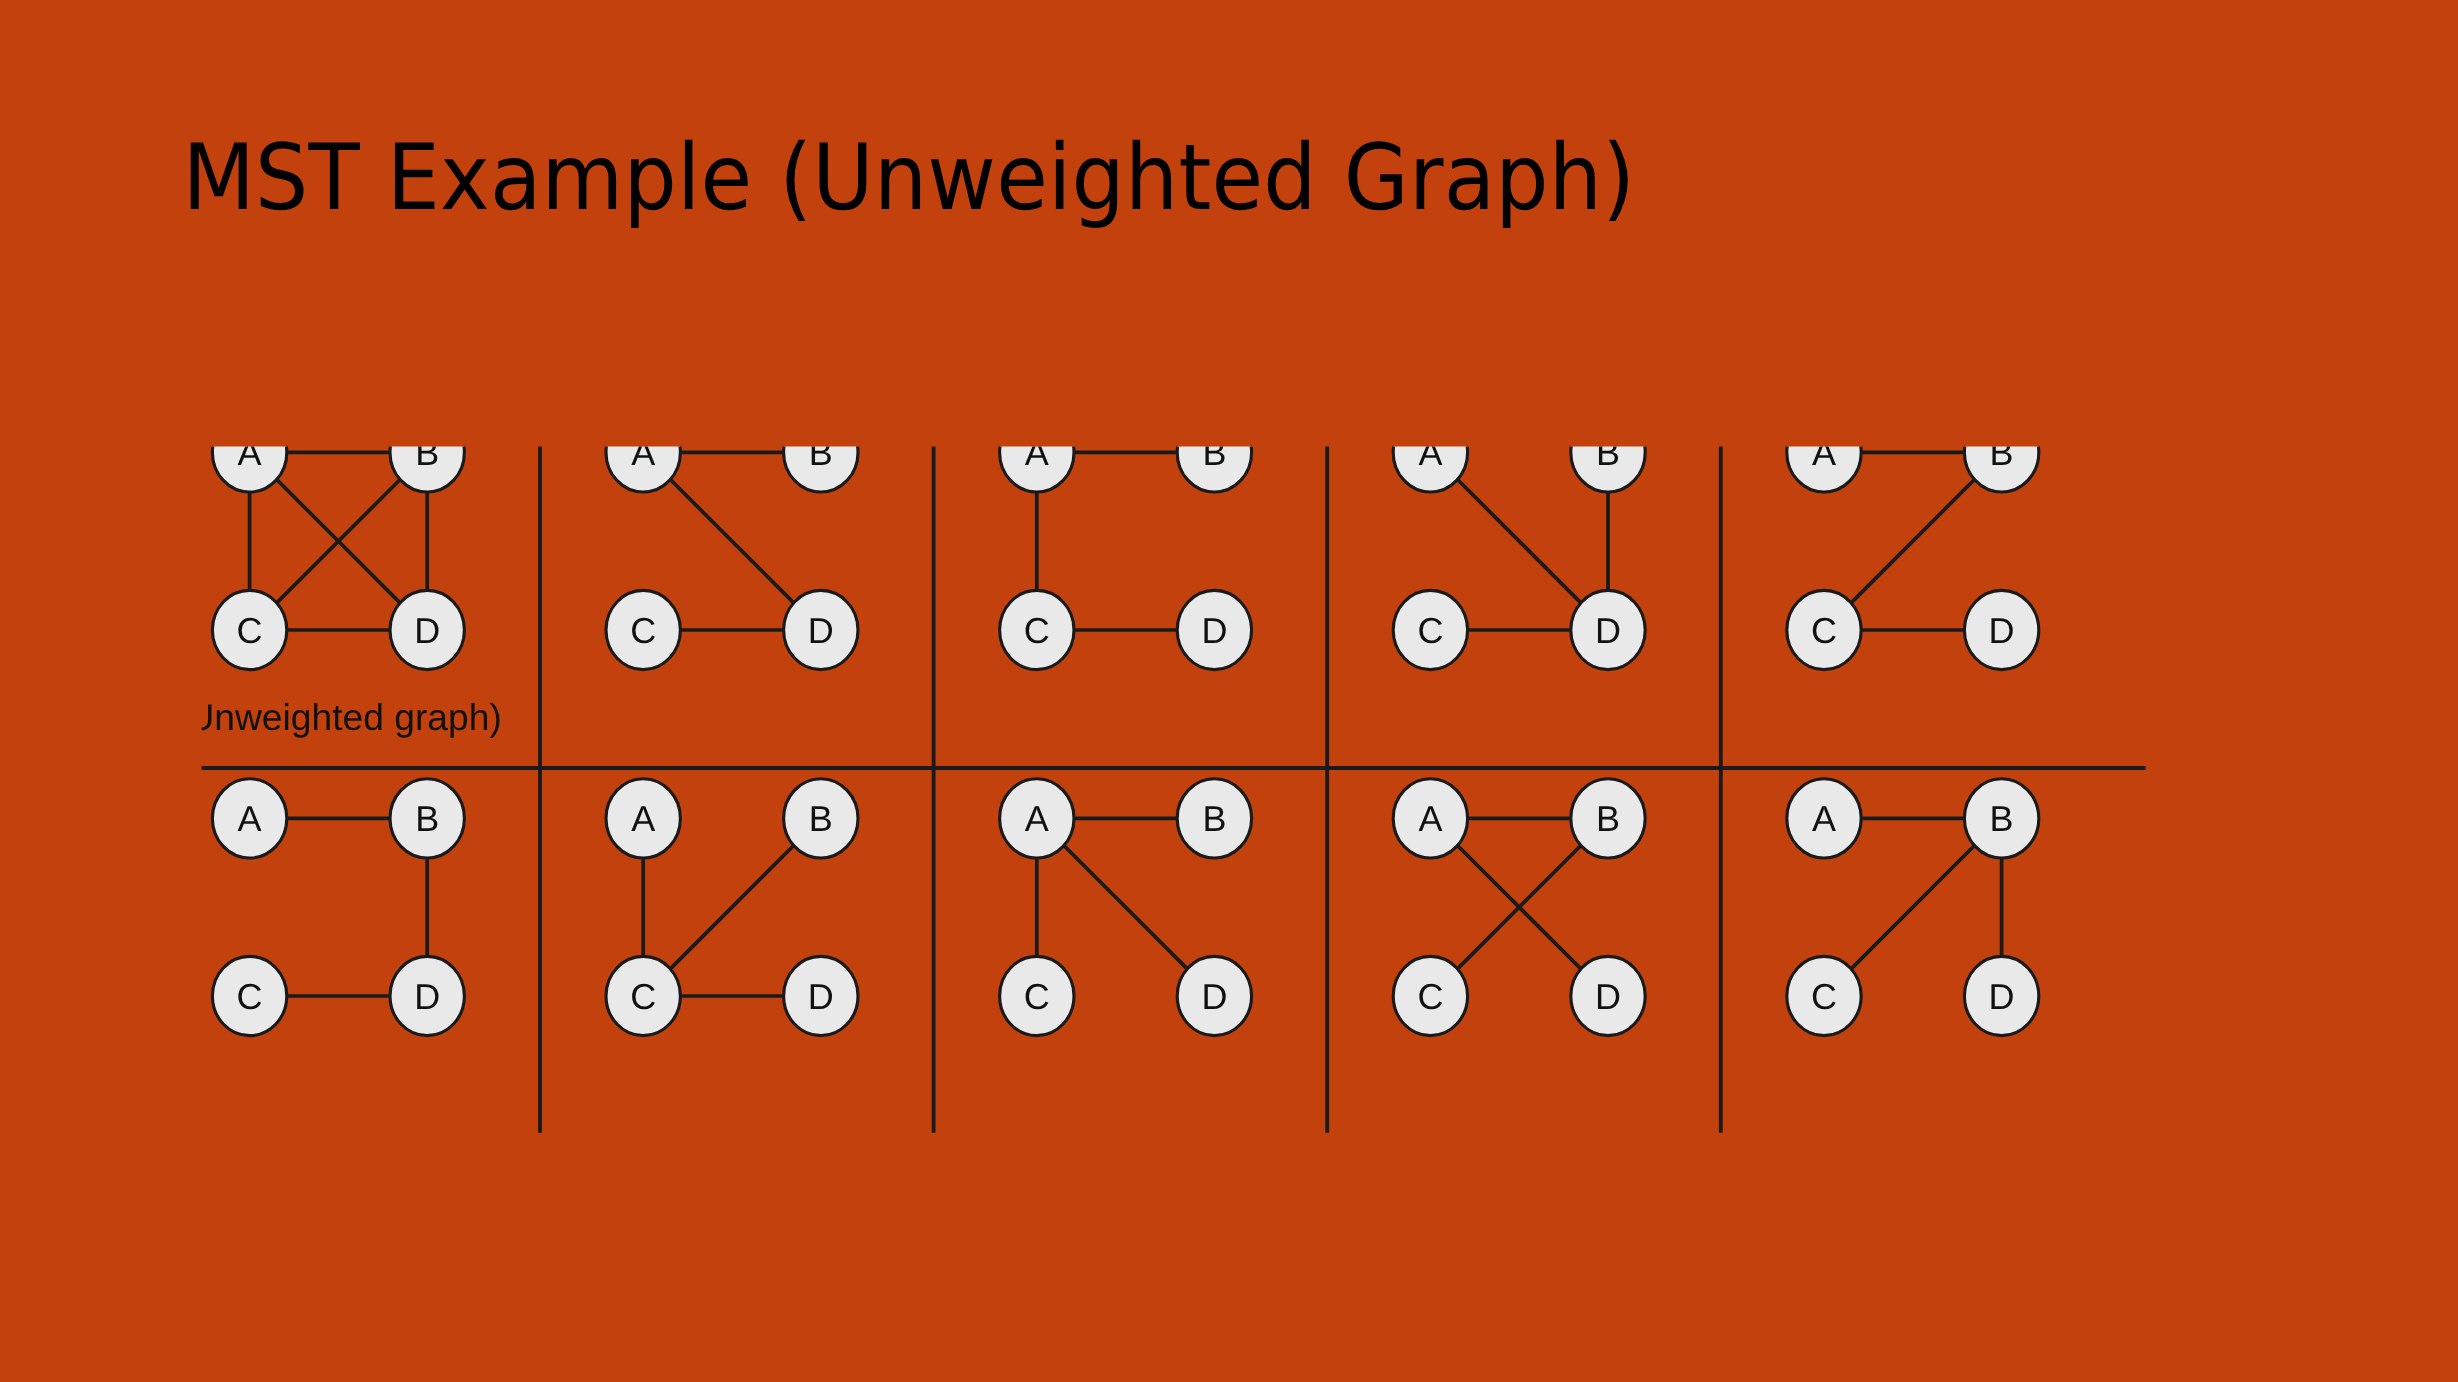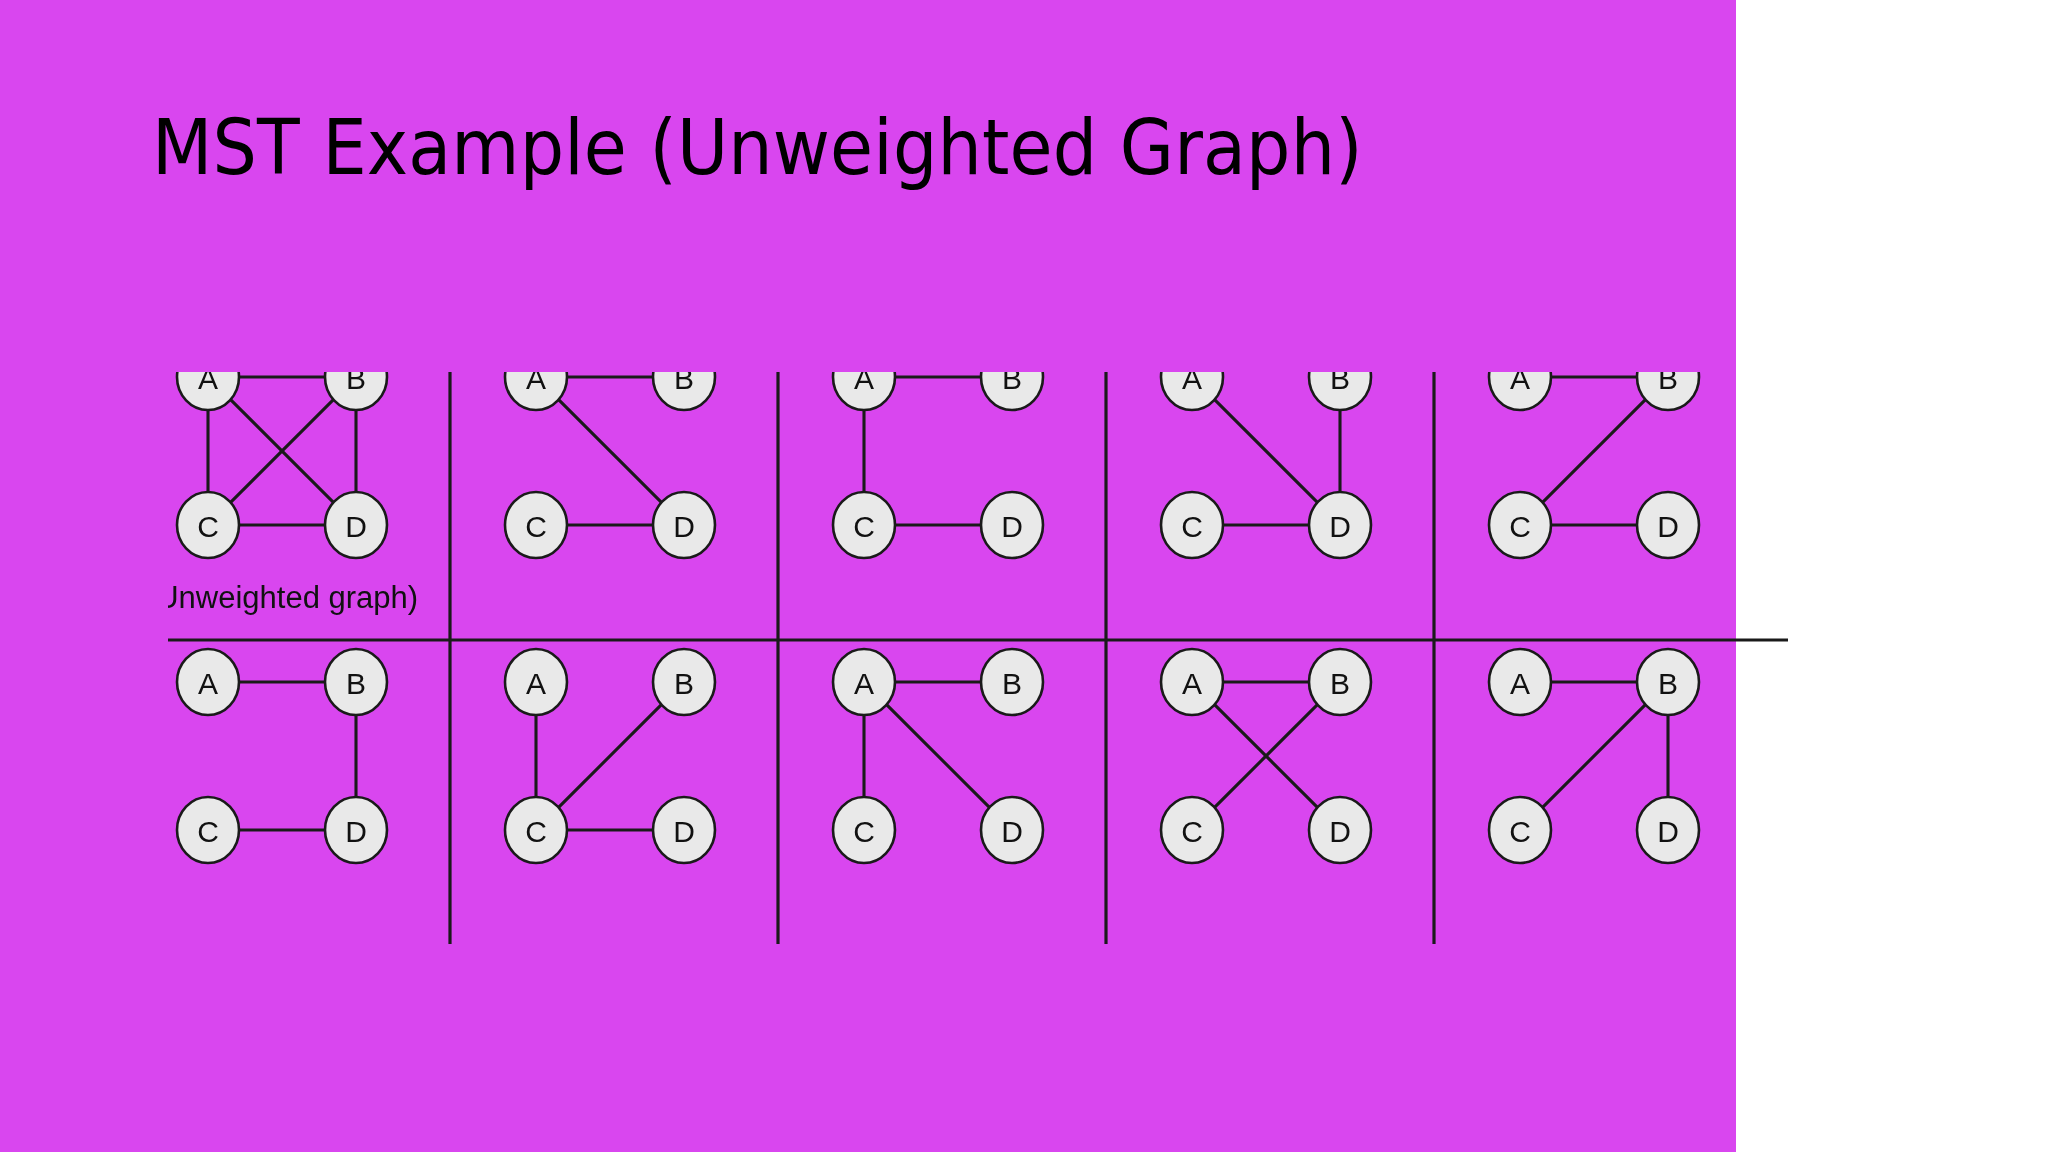--- a/index.html
+++ b/index.html
@@ -10,23 +10,23 @@
   body {
     width: 2048px;
     height: 1152px;
     font-family: "Liberation Sans", sans-serif;
     overflow: hidden;
     position: relative;
   }
   #slide {
     position: absolute;
     left: 0; top: 0;
-    width: 1736px;
+    width: 2048px;
     height: 1152px;
-    background: #d946ef;
+    background: #c2410c;
     text-align: right;
   }
   #slide-title {
     position: absolute;
     left: 152px;
     top: 108px;
     font-size: 76px;
     line-height: 1.05;
     font-weight: 400;
     color: #000000;

